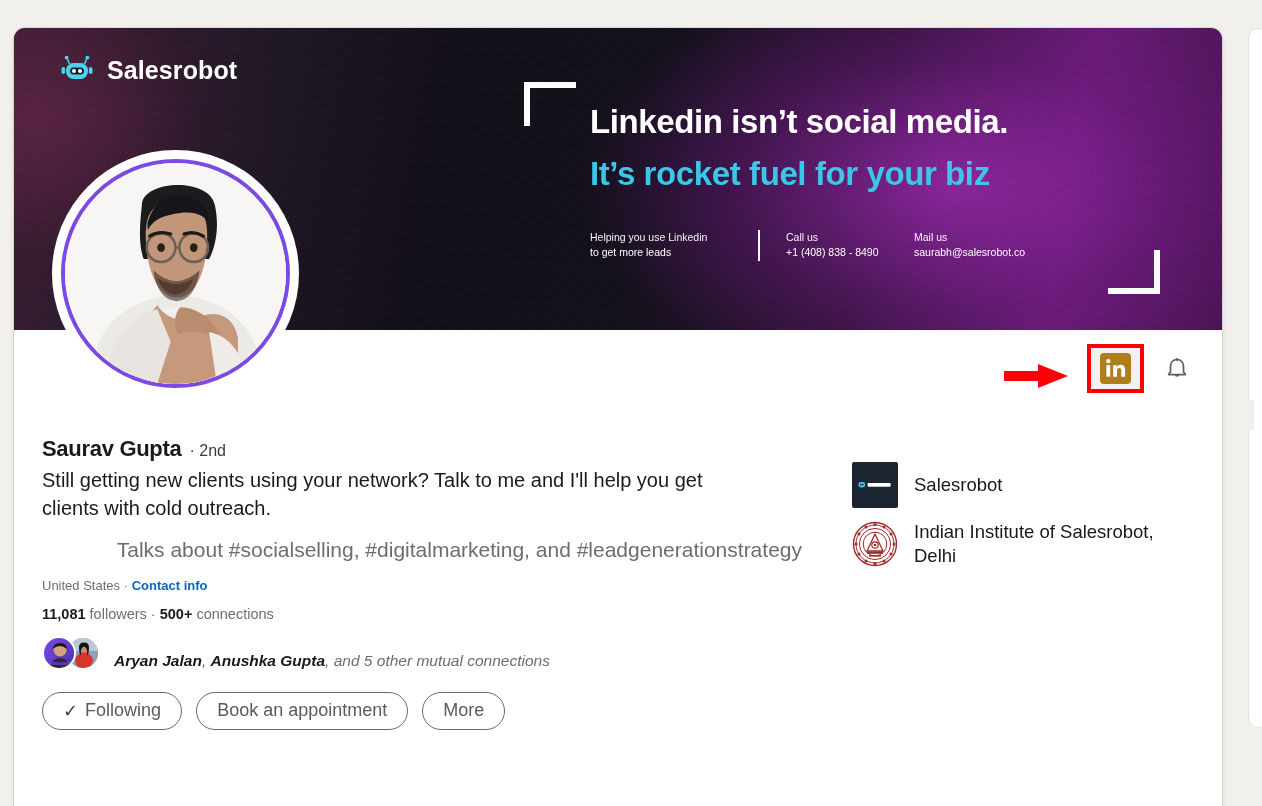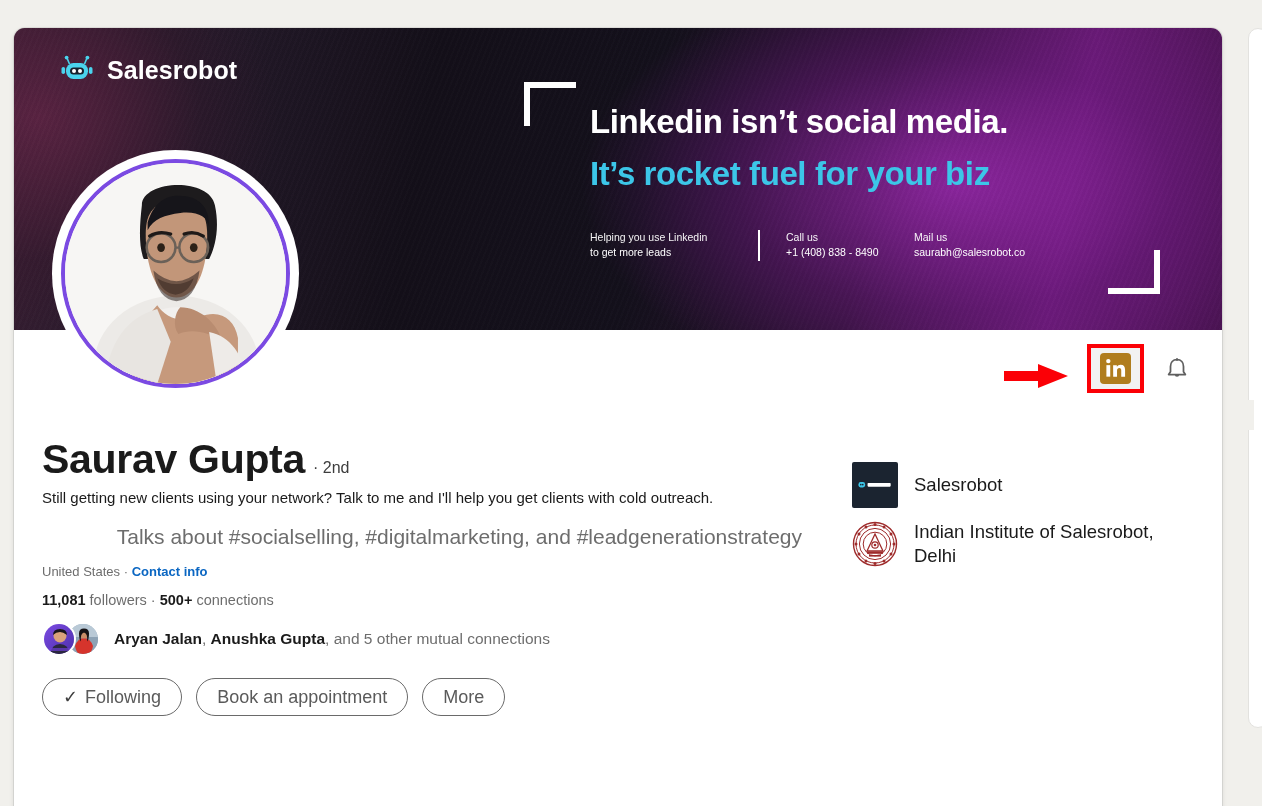--- a/index.html
+++ b/index.html
@@ -144,40 +144,40 @@
 
   
   .arrow-annotation {
     position: absolute; left: 1004px; top: 364px;
     width: 64px; height: 24px; z-index: 7;
   }
   .left-col { position: absolute; left: 28px; top: 408px; width: 760px; }
 
   .name-line { display: flex; align-items: baseline; }
   .name {
-    font-size: 41px; font-weight: bold; color: #1a1a1a;
+    font-size: 22px; font-weight: bold; color: #1a1a1a;
     letter-spacing: -0.3px;
   }
   .degree { font-size: 16px; color: #3d3d3d; margin-left: 8px; text-align: center; }
 
   .headline-text {
-    font-size: 15px; color: #1a1a1a; line-height: 1.38;
+    font-size: 20px; color: #1a1a1a; line-height: 1.38;
     margin-top: 5px; max-width: 722px;
   }
   .talks-about {
     font-size: 21px; color: #6d6d6d; margin-top: 13px; line-height: 1.4; text-align: right;
   }
   .location-line { font-size: 13px; color: #6d6d6d; margin-top: 13px; }
   .contact-info-link { color: #0a66c2; font-weight: bold; cursor: pointer; }
 
   .stats-line { font-size: 14.5px; color: #6d6d6d; margin-top: 13px; }
   .stats-strong { color: #1a1a1a; font-weight: bold; }
 
   .mutuals-row {
-    display: flex; align-items: center; margin-top: 14px;
+    display: flex; align-items: flex-end; margin-top: 14px; font-style: italic;
   }
   .mutual-avatars { position: relative; width: 66px; height: 34px; flex: none; }
   .mutual-av {
     position: absolute; top: 0;
     width: 34px; height: 34px; border-radius: 50%;
     border: 2px solid #ffffff; overflow: hidden;
   }
   .mutual-av-1 { left: 0; z-index: 2; }
   .mutual-av-2 { left: 24px; z-index: 1; }
   .mutuals-text { font-size: 15.5px; color: #6d6d6d; margin-left: 6px; }

